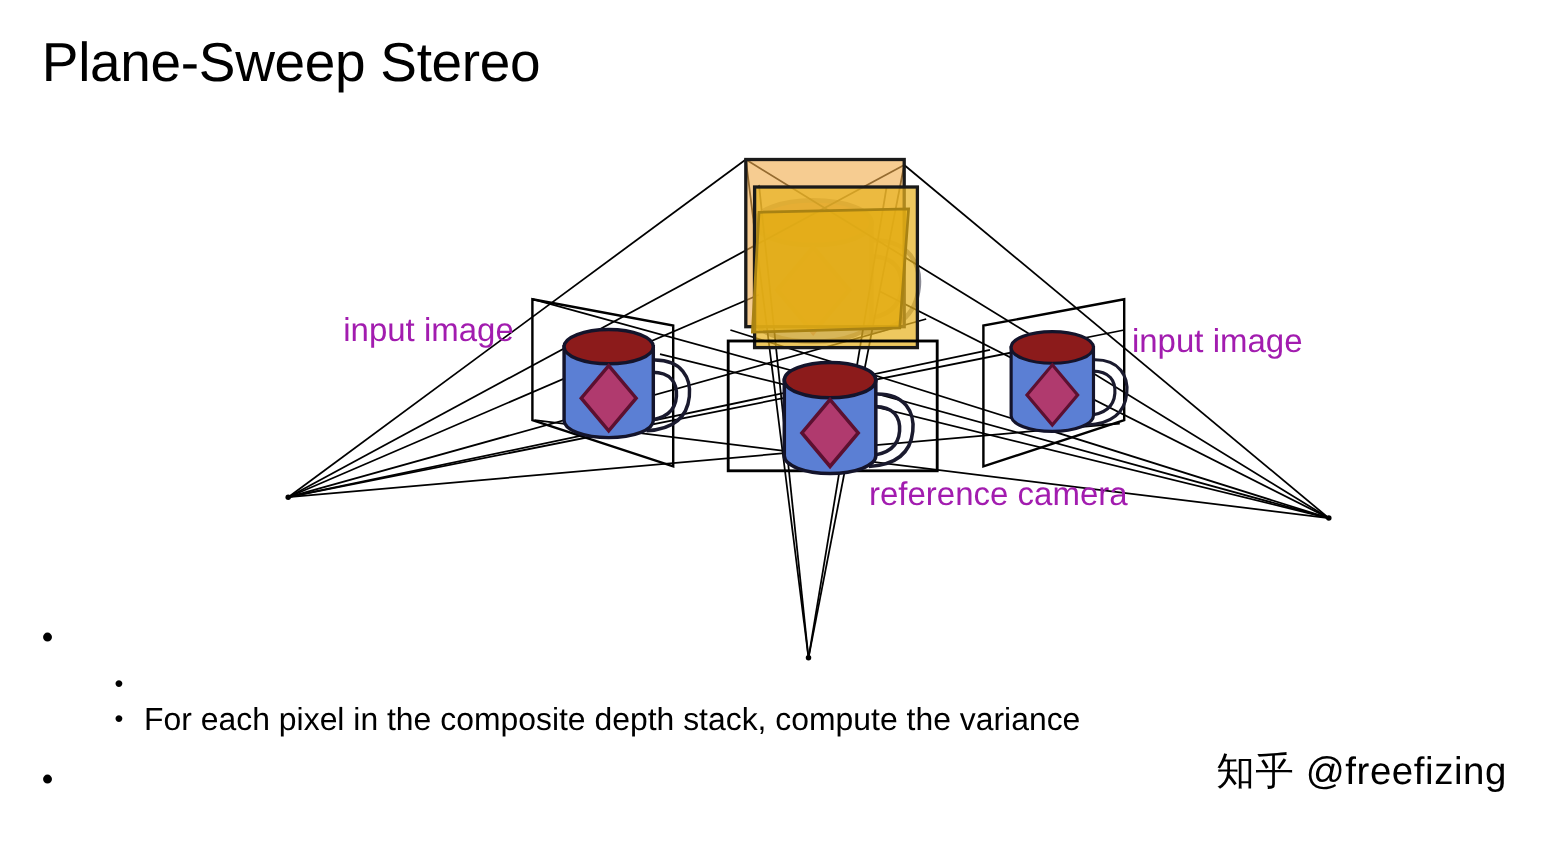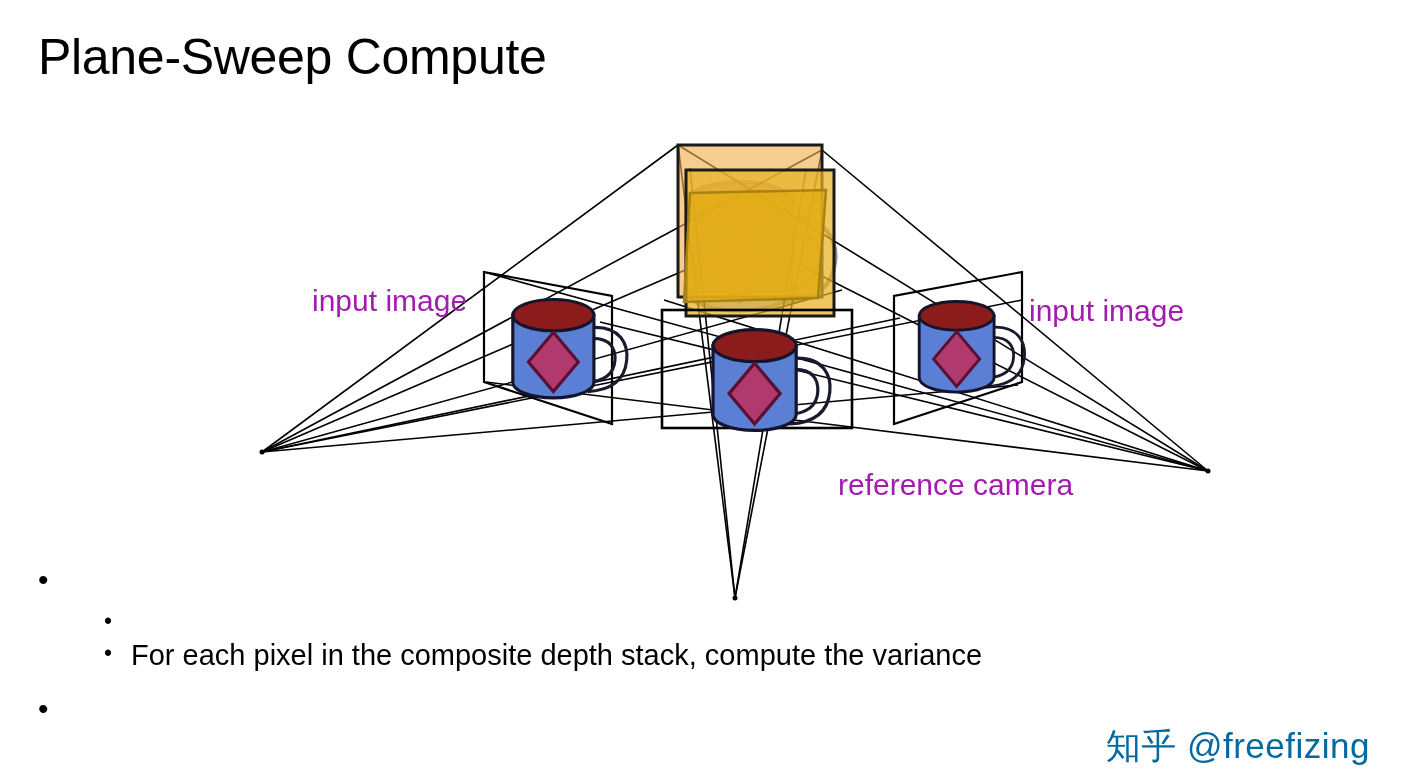--- a/index.html
+++ b/index.html
@@ -52,21 +52,21 @@
   
   .diagram-label {
     position: absolute;
     font-size: 30px;
     line-height: 1;
     color: #a21caf;
     white-space: nowrap;
   }
   #label-input-left  { left: 312px; top: 286px; }
   #label-input-right { left: 1029px; top: 296px; }
-  #label-reference   { left: 790px; top: 470px; margin-left: 48px; }
+  #label-reference   { left: 790px; top: 435px; }
 
   
   #bullets {
     position: absolute;
     left: 38px;
     top: 560px;
     width: 1330px;
   }
   .bullet-l1 {
     display: flex;
@@ -98,36 +98,36 @@
     font-size: 23px;
     line-height: 1.35;
   }
   .bullet-sub-group { margin: 7px 0 4px 0; }
   #bullet-last { margin-top: 16px; }
 
   
   #watermark {
     position: absolute;
     right: 34px;
-    top: 728px;
+    top: 684px;
     font-size: 35px;
     line-height: 1;
-    color: #0369a1;
+    color: #000000;
     white-space: nowrap;
     letter-spacing: 0.5px;
     user-select: none;
   }
   #watermark .wm-logo { font-family: "DejaVu Sans", sans-serif; }
 </style>
 </head>
 <body>
 
 <div id="slide">
 
-  <div id="slide-title">Plane-Sweep Compute</div>
+  <div id="slide-title">Plane-Sweep Stereo</div>
 
   <div id="diagram">
     <svg width="1404" height="770" viewBox="0 0 1404 770" xmlns="http://www.w3.org/2000/svg">
 
       <defs>
 
         <g id="mug-shape">
 
           <path d="M 108 38 C 150 34 158 62 156 80 C 154 100 142 118 106 120" fill="none" stroke="#1a1a2e" stroke-width="4"></path>
           <path d="M 108 52 C 136 50 142 66 141 80 C 140 94 132 106 106 108" fill="none" stroke="#1a1a2e" stroke-width="4"></path>

